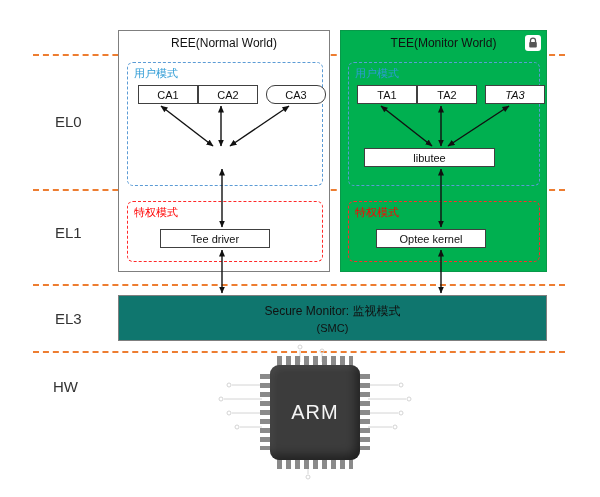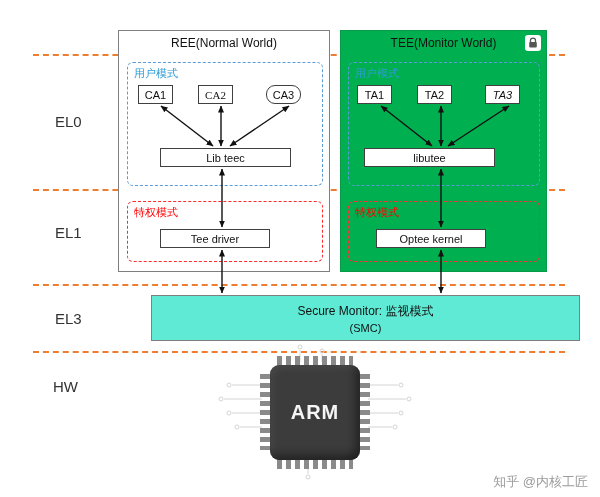--- a/index.html
+++ b/index.html
@@ -25,39 +25,39 @@
   .mode-box{position:absolute;box-sizing:border-box;border-radius:6px;z-index:2;}
   .user-mode{border:1px dashed #5b9bd5;}
   .priv-mode{border:1px dashed #ff2a2a;}
   .mode-label{position:absolute;top:3px;left:6px;font-size:11px;}
   .user-mode .mode-label{color:#2e9bd5;}
   .priv-mode .mode-label{color:#ff0000;}
 
   
   .node{position:absolute;box-sizing:border-box;background:#ffffff;border:1px solid #404040;
     display:flex;align-items:center;justify-content:center;font-size:11px;color:#111;z-index:3;}
-  .app{width:35px;height:19px;}
+  .app{width:60px;height:19px;}
   .lib{width:131px;height:19px;}
   .kern{width:110px;height:19px;}
 
   
-  .monitor{position:absolute;left:118px;top:295px;width:429px;height:46px;background:#5eead4;
+  .monitor{position:absolute;left:118px;top:295px;width:429px;height:46px;background:#0f766e;
     border:1px solid #7f7f7f;box-sizing:border-box;z-index:2;
-    display:flex;flex-direction:column;align-items:center;justify-content:center;margin-left:33px;}
+    display:flex;flex-direction:column;align-items:center;justify-content:center;}
   .monitor .t1{font-size:12px;color:#111;}
   .monitor .t2{font-size:11px;color:#111;margin-top:2px;}
 
   
   .arrows{position:absolute;left:0;top:0;z-index:4;pointer-events:none;}
 
   
   .chip-body{position:absolute;left:270px;top:365px;width:90px;height:95px;background:#3c3c3c;
     border-radius:9px;z-index:5;display:flex;align-items:center;justify-content:center;
     box-shadow:inset -4px -5px 10px rgba(0,0,0,.45), inset 3px 3px 6px rgba(255,255,255,.08);}
-  .chip-label{color:#f5f5f5;font-weight:bold;font-size:20px;letter-spacing:1px;}
+  .chip-label{color:#f5f5f5;font-weight:normal;font-size:20px;letter-spacing:1px;}
   .pins{position:absolute;z-index:4;}
   .pins-h{height:10px;width:76px;background:repeating-linear-gradient(90deg,#8a8a8a 0 5px,transparent 5px 9px);}
   .pins-v{width:10px;height:76px;background:repeating-linear-gradient(180deg,#8a8a8a 0 5px,transparent 5px 9px);}
 
   .watermark{position:absolute;right:12px;top:473px;font-size:13px;color:#9b9b9b;z-index:6;}
 </style>
 </head>
 <body>
 
 <div class="canvas">
@@ -83,23 +83,22 @@
         <path d="M3.5 5.2 V3.6 a2.5 2.5 0 0 1 5 0 V5.2" fill="none" stroke="#555" stroke-width="1.3"></path>
         <rect x="2.2" y="5" width="7.6" height="5.4" rx="1" fill="#555"></rect>
       </svg>
     </div>
   </div>
 
   <div class="mode-box user-mode" style="left:127px;top:62px;width:196px;height:124px;">
     <span class="mode-label">用户模式</span>
   </div>
   <div class="node app" style="left:138px;top:85px;">CA1</div>
-  <div class="node app" style="left:198px;top:85px;font-family:Liberation Serif, serif;">CA2</div>
+  <div class="node app" style="left:198px;top:85px;">CA2</div>
   <div class="node app" style="left:266px;top:85px;border-radius:9px;">CA3</div>
-  <div class="node lib" style="left:160px;top:148px;">Lib teec</div>
 
   <div class="mode-box priv-mode" style="left:127px;top:201px;width:196px;height:61px;">
     <span class="mode-label">特权模式</span>
   </div>
   <div class="node kern" style="left:160px;top:229px;">Tee driver</div>
 
   <div class="mode-box user-mode" style="left:348px;top:62px;width:192px;height:124px;">
     <span class="mode-label">用户模式</span>
   </div>
   <div class="node app" style="left:357px;top:85px;">TA1</div>
@@ -170,15 +169,14 @@
   </svg>
 
   <div class="pins pins-h" style="left:277px;top:356px;"></div>
   <div class="pins pins-h" style="left:277px;top:459px;"></div>
   <div class="pins pins-v" style="left:260px;top:374px;"></div>
   <div class="pins pins-v" style="left:360px;top:374px;"></div>
   <div class="chip-body">
     <span class="chip-label">ARM</span>
   </div>
 
-  <div class="watermark">知乎 @内核工匠</div>
 
 </div>
 
 </body></html>

